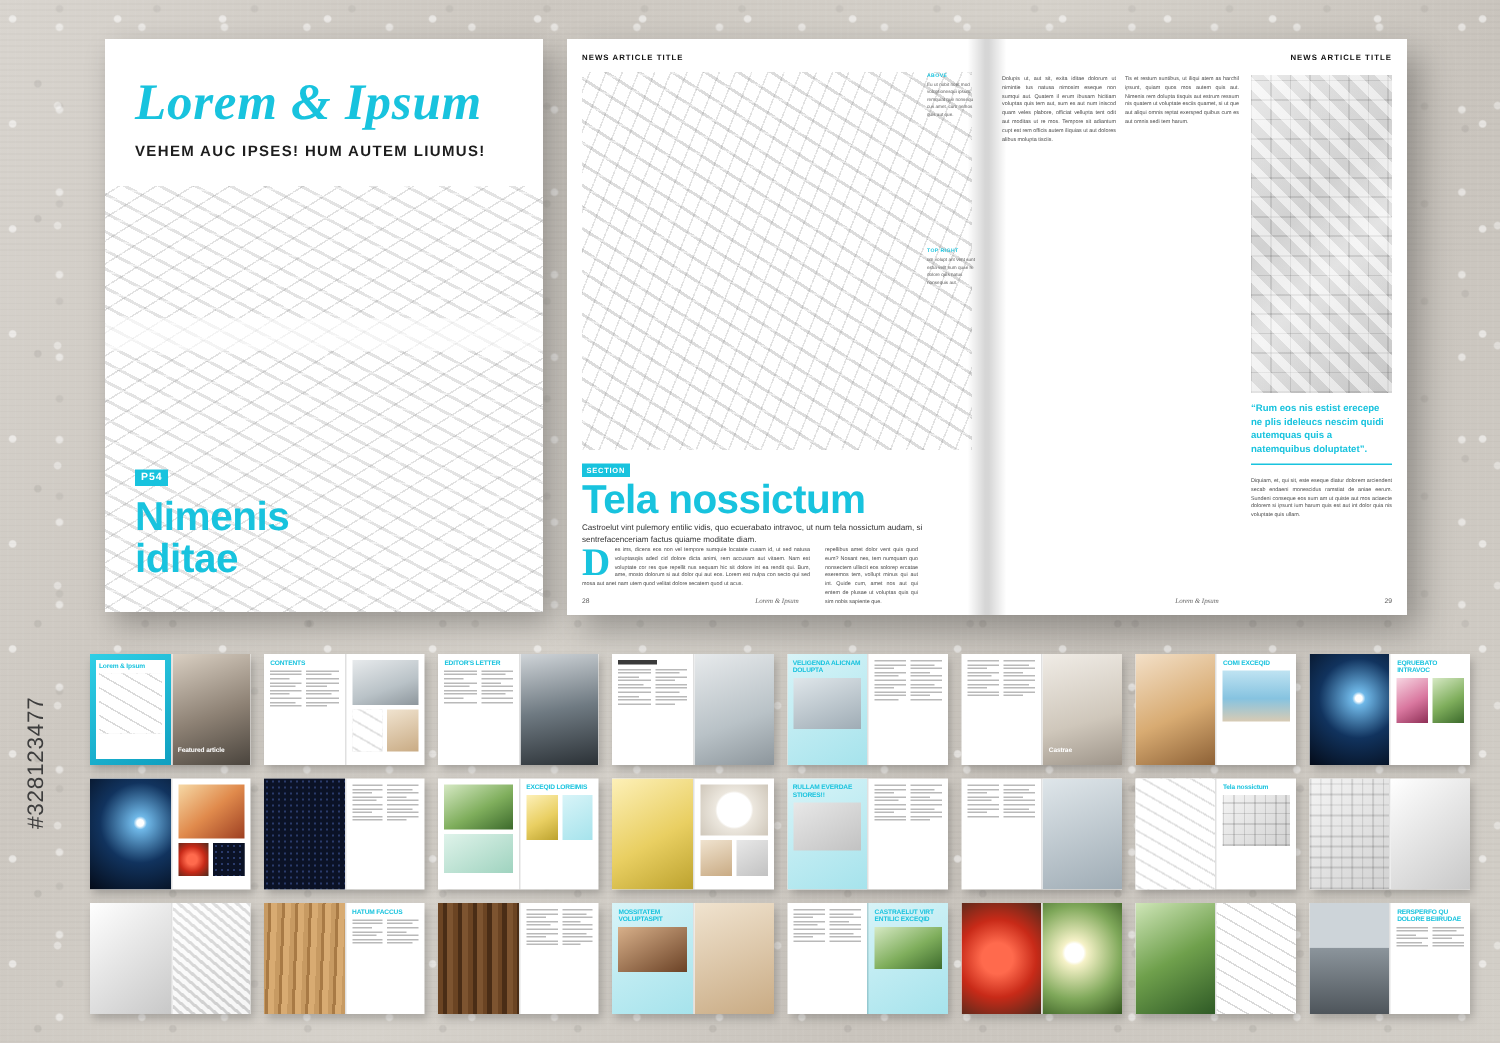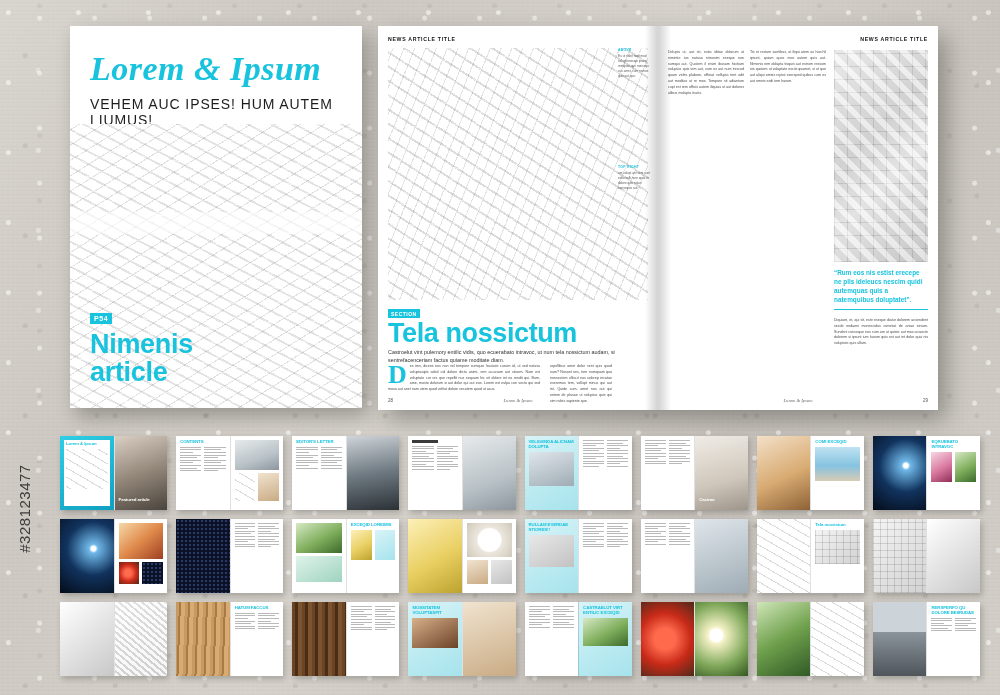--- a/index.html
+++ b/index.html
@@ -58,21 +58,21 @@
     overflow: hidden;
   }
   .cover-head { padding: 20px 20px 0 20px; }
   .cover-title {
     color: #18c3de; font-family: "Liberation Serif", serif;
     font-style: italic; font-weight: bold;
     font-size: 34px; line-height: 1; letter-spacing: .5px;
     margin: 6px 0 10px 0;
   }
   .cover-sub {
-    font-size: 14px; letter-spacing: .9px; font-weight: normal;
+    font-size: 10px; letter-spacing: .9px; font-weight: bold;
     color: #1d1d1d; margin-bottom: 14px;
   }
   .cover-img {
     position: absolute; left: 0; right: 0; top: 98px; bottom: 0;
     background:
       repeating-linear-gradient(28deg, #ffffff 0 3px, #e3e3e3 3px 5px, #ffffff 5px 11px),
       repeating-linear-gradient(-52deg, rgba(255,255,255,.95) 0 2px, rgba(190,190,190,.65) 2px 4px, rgba(255,255,255,.9) 4px 10px),
       repeating-linear-gradient(76deg, rgba(255,255,255,.8) 0 2px, rgba(160,160,160,.4) 2px 3px, rgba(255,255,255,.85) 3px 9px),
       linear-gradient(180deg, #f2f2f2, #d8d8d8);
   }
@@ -268,21 +268,21 @@
   <div class="cover">
     <div class="cover-img"></div>
     <div class="cover-band"></div>
     <div class="cover-head">
       <div class="cover-title">Lorem &amp; Ipsum</div>
       <div class="cover-sub">VEHEM AUC IPSES! HUM AUTEM LIUMUS!</div>
     </div>
     <div class="cover-foot">
       <div class="cover-kicker">P54</div>
       <div class="cover-feature">Nimenis</div>
-      <div class="cover-feature">article</div>
+      <div class="cover-feature">iditae</div>
     </div>
   </div>
 
   <div class="spread">
 
     <div class="page">
       <div class="pg-hdr">NEWS ARTICLE TITLE</div>
       <div class="big-photo"></div>
       <div class="sec-tag">SECTION</div>
       <div class="art-title">Tela nossictum</div>

